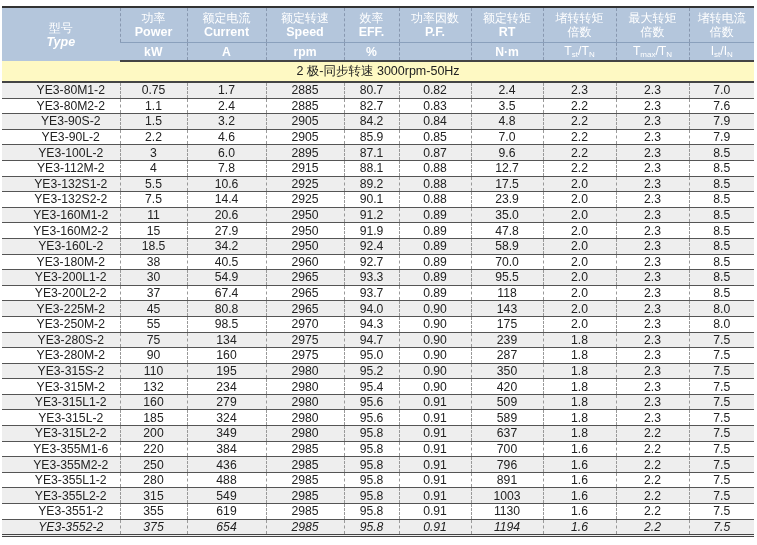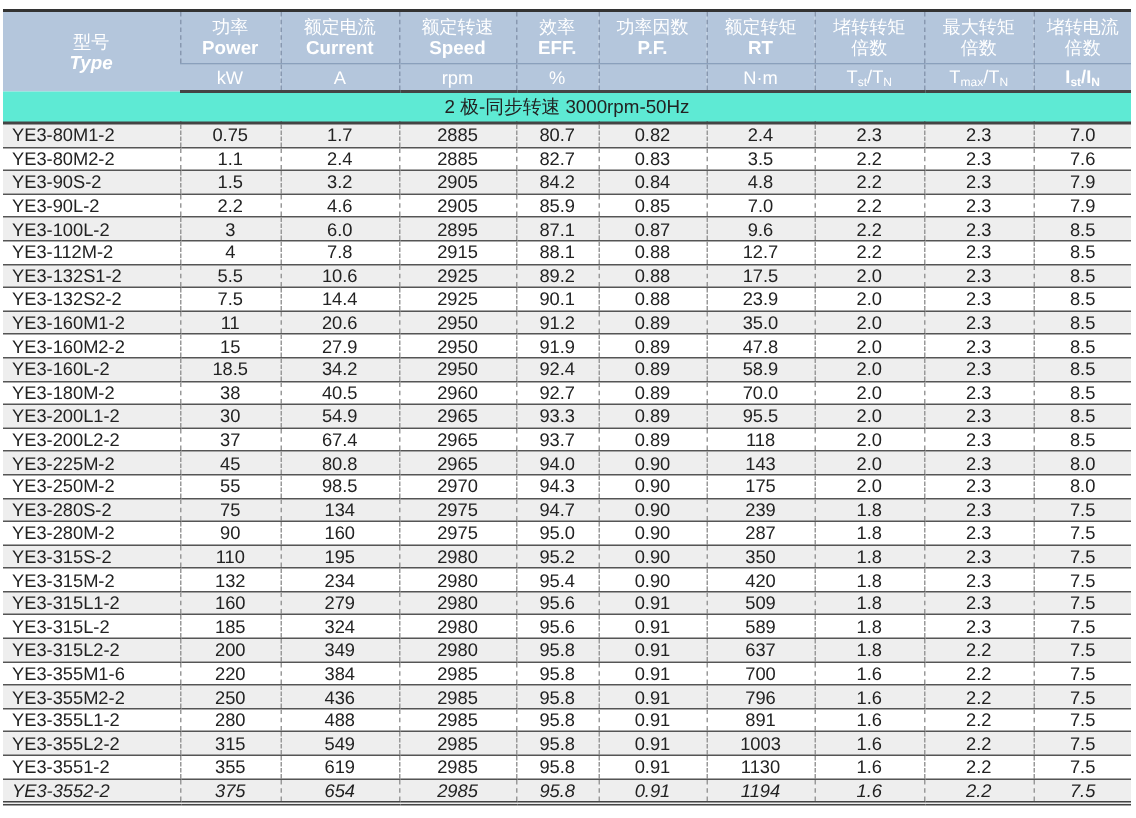--- a/index.html
+++ b/index.html
@@ -7,31 +7,31 @@
          font-family: "Liberation Sans", "DejaVu Sans", sans-serif; color: #222; }
   .topline { position: absolute; left: 0; top: 0; width: 757px; height: 6px; overflow: hidden; }
   .topline .cut-left { position: absolute; left: 0; top: -9px; font-size: 12px; color: #333; }
   .topline .cut-right { position: absolute; right: 0; top: -9px; font-size: 12px; color: #333; font-weight: bold; }
   table { position: absolute; left: 2px; top: 6px; width: 752px; border-collapse: collapse;
           table-layout: fixed; font-size: 12.2px; }
   thead th { background: #b4c6dc; color: #ffffff; font-weight: normal; text-align: center;
              border-left: 1px dashed #8898b0; line-height: 14px; padding: 0; }
   thead th:first-child { border-left: none; }
   thead tr.h1 th { height: 34px; vertical-align: middle; }
-  thead tr.h2 th { height: 17px; border-top: 1px solid #8aa0bc; font-weight: normal; }
+  thead tr.h2 th { height: 17px; border-top: 1px solid #8aa0bc; font-weight: bold; }
   thead tr.h1 th .en { font-weight: bold; font-size: 12.5px; }
   thead tr.h1 th .zh { font-size: 12px; }
   thead th.type-cell { font-size: 13px; margin-left: 40px; }
   thead th.type-cell .en { font-size: 13px; font-style: italic; }
   table { border-top: 2px solid #333; }
   thead tr.h2 th { border-bottom: 2px solid #444; }
-  tr.section td { text-align: center; height: 17px; border-bottom: 2px solid #444; font-size: 12.5px; background:#5eead4; }
+  tr.section td { text-align: center; height: 17px; border-bottom: 2px solid #444; font-size: 12.5px; background:#fef9c3; }
   tbody.rows td { height: 14.6px; padding: 0; text-align: center; border-left: 1px dashed #999;
                   border-bottom: 1px solid #555; line-height: 14px; }
-  tbody.rows td:first-child { text-align: left; padding-left: 6px; border-left: none; }
+  tbody.rows td:first-child { text-align: center; padding-left: 20px; border-left: none; }
   tbody.rows tr:nth-child(odd) td { background: #eeeeee; }
   tbody.rows tr:nth-child(even) td { background: #ffffff; }
   tbody.rows tr:last-child td { border-bottom: 3px double #444; font-style: italic; }
   sub { font-size: 8px; vertical-align: baseline; position: relative; top: 2px; }
 </style>
 </head>
 <body>
 
 <div class="topline">
   <span class="cut-left"></span>
@@ -96,21 +96,21 @@
     </tr>
     <tr class="h2">
       <th>kW</th>
       <th>A</th>
       <th>rpm</th>
       <th>%</th>
       <th></th>
       <th>N·m</th>
       <th style="font-weight:normal"><span>T</span><sub>st</sub><span>/T</span><sub>N</sub></th>
       <th style="font-weight:normal"><span>T</span><sub>max</sub><span>/T</span><sub>N</sub></th>
-      <th style="font-weight:bold"><span>I</span><sub>st</sub><span>/I</span><sub>N</sub></th>
+      <th style="font-weight:normal"><span>I</span><sub>st</sub><span>/I</span><sub>N</sub></th>
     </tr>
   </thead>
   <tbody>
     <tr class="section">
       <td colspan="10">2 极-同步转速 3000rpm-50Hz</td>
     </tr>
   </tbody>
   <tbody class="rows" id="rows">
       <tr>
         <td>YE3-80M1-2</td>

